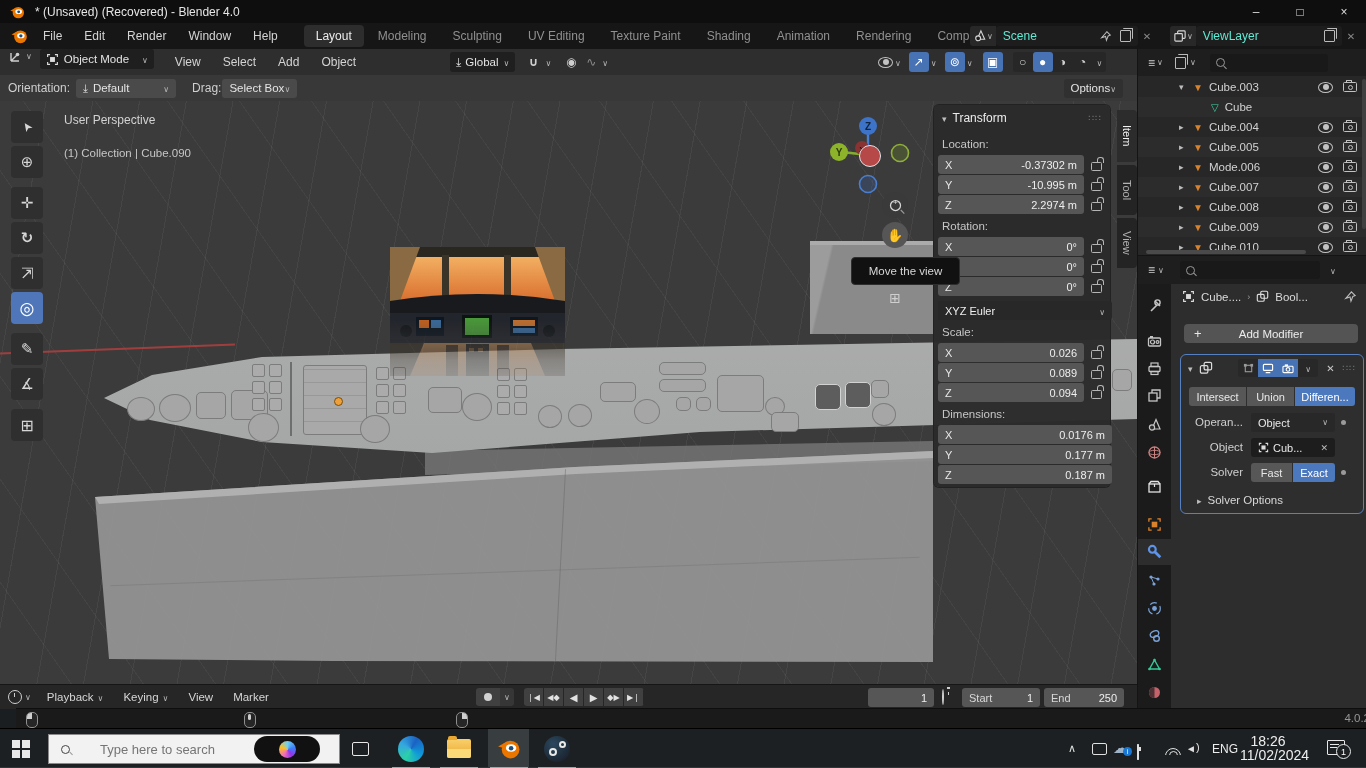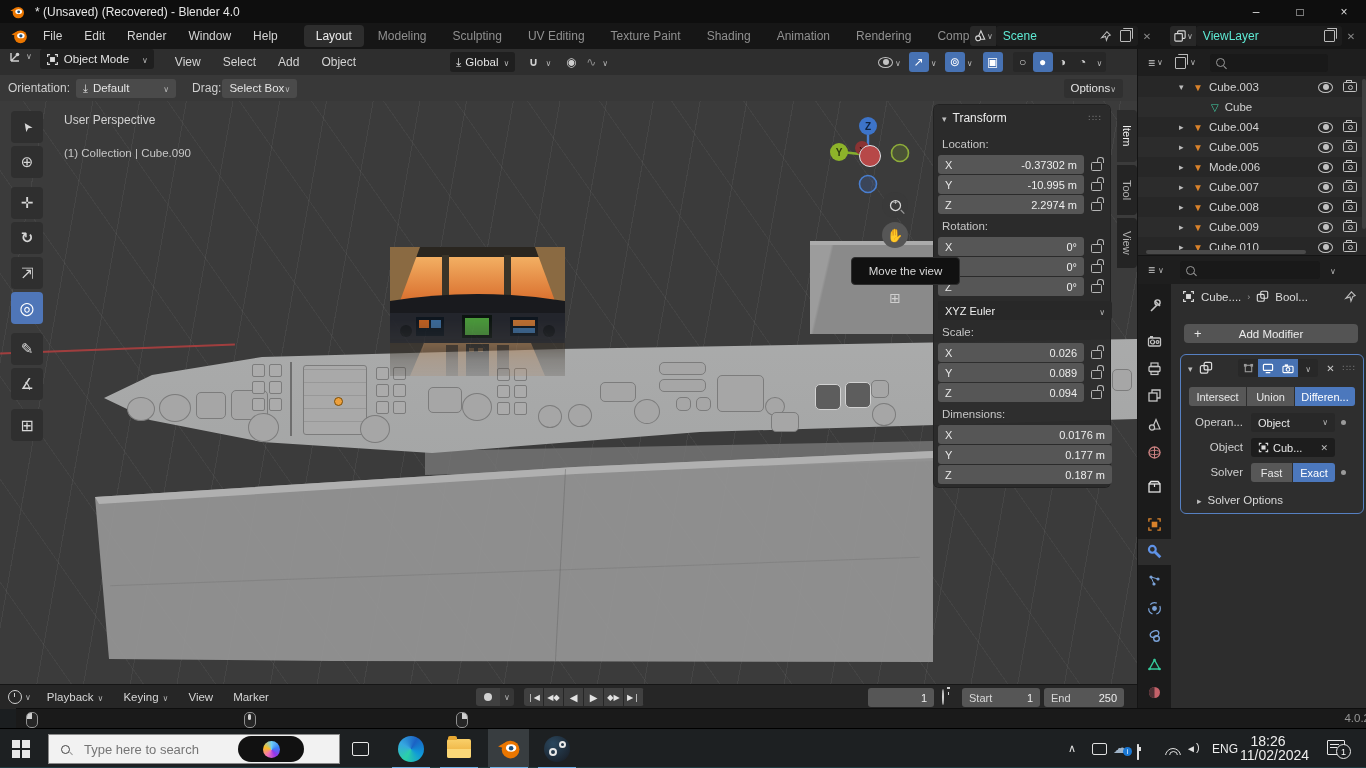--- a/index.html
+++ b/index.html
@@ -903,21 +903,21 @@
   <div class="a f" style="left:12px;top:11px">
       <span class="winlogo">
         <i></i>
         <i></i>
         <i></i>
         <i></i>
       </span>
     </div>
   <div class="a f" style="left:48px;top:5px;width:292px;height:30px;background:#f2f2f2;border:1px solid #8a8a8a;box-sizing:border-box">
     <span class="mag" style="margin-left:12px;border-color:#444"></span>
-    <input readonly="" style="border: none; background: transparent; outline: none; margin-left: 12px; font-size: 13px; color: #be185d; width: 150px; font-family: inherit;" placeholder="Type here to search">
+    <input readonly="" style="border: none; background: transparent; outline: none; margin-left: 28px; font-size: 13px; color: #be185d; width: 150px; font-family: inherit;" placeholder="Type here to search">
     <span class="f" style="margin-left:2px;width:66px;height:26px;background:#111;border-radius:14px;justify-content:center">
       <span style="width:17px;height:17px;border-radius:50%;background:conic-gradient(#6ecff5,#3b82f6,#9333ea,#f472b6,#fbbf24,#6ecff5)"></span>
     </span>
   </div>
   <div class="a" style="left:352px;top:13px;width:15px;height:12px;border:1.5px solid #e8e8e8;border-radius:2px"></div>
   <div class="a" style="left:398px;top:7px;width:26px;height:26px;border-radius:50%;background:conic-gradient(from 210deg,#2bd0a8,#35a7e0,#1b62c4,#0f98d8,#2bd0a8)"></div>
   <span class="runline" style="left:392px;width:38px"></span>
   <div class="a" style="left:447px;top:10px;width:24px;height:19px;background:linear-gradient(#f9d06a,#eaa833);border-radius:2px">
     <span style="position:absolute;top:-3px;left:1px;width:9px;height:4px;background:#e8a832;border-radius:2px 2px 0 0"></span>
     <span style="position:absolute;left:0;bottom:0;width:24px;height:9px;background:#fbd878;border-radius:0 0 2px 2px"></span>

